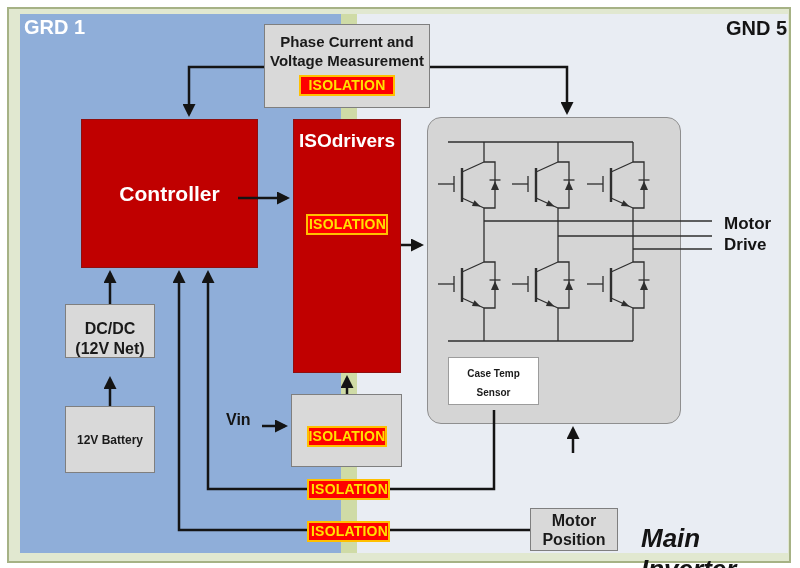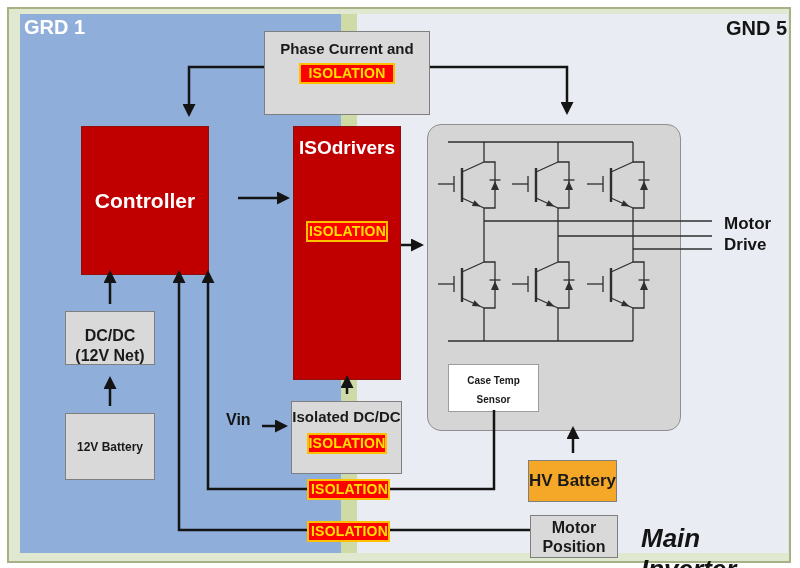--- a/index.html
+++ b/index.html
@@ -9,31 +9,31 @@
          background:var(--page-green);border:2px solid var(--page-border);box-sizing:border-box;}
   .region{position:absolute;top:14px;height:539px;}
   #region-grd1{left:20px;width:321px;background:var(--blue-region);}
   #region-strip{left:341px;width:16px;background:var(--green-strip);}
   #region-gnd2{left:357px;width:431px;background:var(--light-region);}
   .corner-label{position:absolute;font-size:20px;font-weight:bold;z-index:6;}
   #grd1-label{left:24px;top:16px;color:#ffffff;}
   #gnd2-label{left:726px;top:17px;color:#141414;}
   #main-inverter-label{position:absolute;left:633px;top:523px;font-size:26px;font-weight:bold;
          font-style:italic;color:#141414;z-index:6;letter-spacing:0px;margin-left:8px;}
-  .box{position:absolute;box-sizing:border-box;text-align:center;color:#1a1a1a;z-index:2;margin-top:7px;}
+  .box{position:absolute;box-sizing:border-box;text-align:center;color:#1a1a1a;z-index:2;}
   .gbox{background:var(--box-gray);border:1.5px solid var(--box-border);}
   .rbox{background:var(--dark-red);border:1px solid #8f0f0f;color:#ffffff;}
   .badge{background:var(--badge-red);border:2px solid var(--badge-border);color:var(--badge-text);
          font-weight:bold;font-size:14px;line-height:17px;box-sizing:border-box;text-align:right;
          z-index:6;letter-spacing:0.2px;}
   .badge.inline{position:relative;display:inline-block;padding:0 8px;}
   .badge.floating{position:absolute;}
   #phase-box{left:264px;top:24px;width:166px;height:84px;font-size:15px;font-weight:bold;
              line-height:19px;padding-top:7px;z-index:4;}
-  #controller-box{left:81px;top:119px;width:128px;height:149px;display:flex;align-items:center;
+  #controller-box{left:81px;top:119px;width:177px;height:149px;display:flex;align-items:center;
              justify-content:center;font-size:21px;font-weight:bold;}
   #isodrivers-box{left:293px;top:119px;width:108px;height:254px;font-size:19px;font-weight:bold;
              padding-top:10px;z-index:3;}
   #isodrivers-box .badge.floating{left:50%;transform:translateX(-50%);top:94px;width:82px;}
   #dcdc12-box{left:65px;top:304px;width:90px;height:54px;font-size:16px;font-weight:bold;
              line-height:20px;padding-top:14px;}
   #batt12-box{left:65px;top:406px;width:90px;height:67px;font-size:12px;font-weight:bold;
              display:flex;align-items:center;justify-content:center;}
   #isolated-dcdc-box{left:291px;top:394px;width:111px;height:73px;font-size:15px;font-weight:bold;
              padding-top:6px;z-index:4;}
@@ -68,20 +68,21 @@
   <div id="region-grd1" class="region"></div>
   <div id="region-strip" class="region"></div>
   <div id="region-gnd2" class="region"></div>
 
   <div id="grd1-label" class="corner-label">GRD 1</div>
   <div id="gnd2-label" class="corner-label">GND 5</div>
   <div id="main-inverter-label">Main Inverter</div>
 
   <div id="phase-box" class="box gbox">
     <div>Phase Current and</div>
+    <div>Voltage Measurement</div>
     <div class="badge inline" style="margin-top:5px;">ISOLATION</div>
   </div>
 
   <div id="controller-box" class="box rbox">
     <span>Controller</span>
   </div>
 
   <div id="isodrivers-box" class="box rbox">
     <div>ISOdrivers</div>
     <div class="badge floating">ISOLATION</div>
@@ -90,34 +91,30 @@
   <div id="dcdc12-box" class="box gbox">
     <div>DC/DC</div>
     <div>(12V Net)</div>
   </div>
 
   <div id="batt12-box" class="box gbox">
     <span>12V Battery</span>
   </div>
 
   <div id="isolated-dcdc-box" class="box gbox">
-    <div>Isolated DC/DC</div>
     <div class="badge floating">ISOLATION</div>
   </div>
   <div id="vin-label">Vin</div>
 
   <div id="bridge-box" class="box"></div>
   <div id="case-temp-box" class="box">
     <div>Case Temp</div>
     <div>Sensor</div>
   </div>
 
-  <div id="hv-battery-box" class="box">
-    <span>HV Battery</span>
-  </div>
 
   <div id="motor-position-box" class="box gbox">
     <div>Motor</div>
     <div>Position</div>
   </div>
 
   <div id="motor-drive-label">
     <div>Motor</div>
     <div>Drive</div>
   </div>

